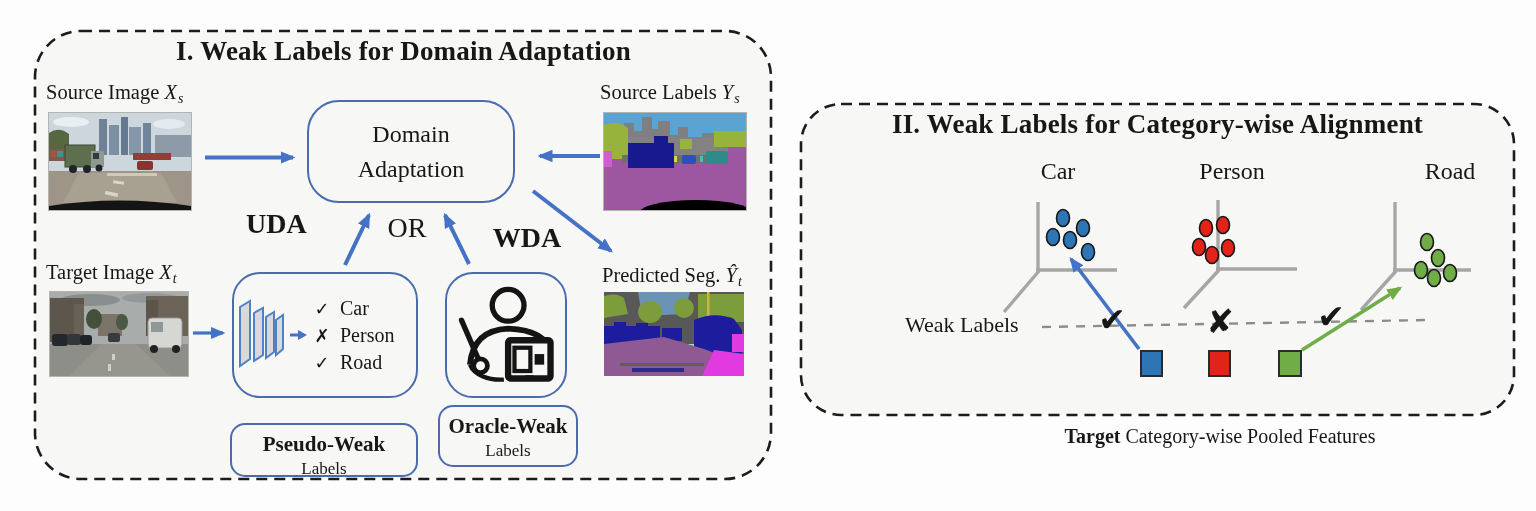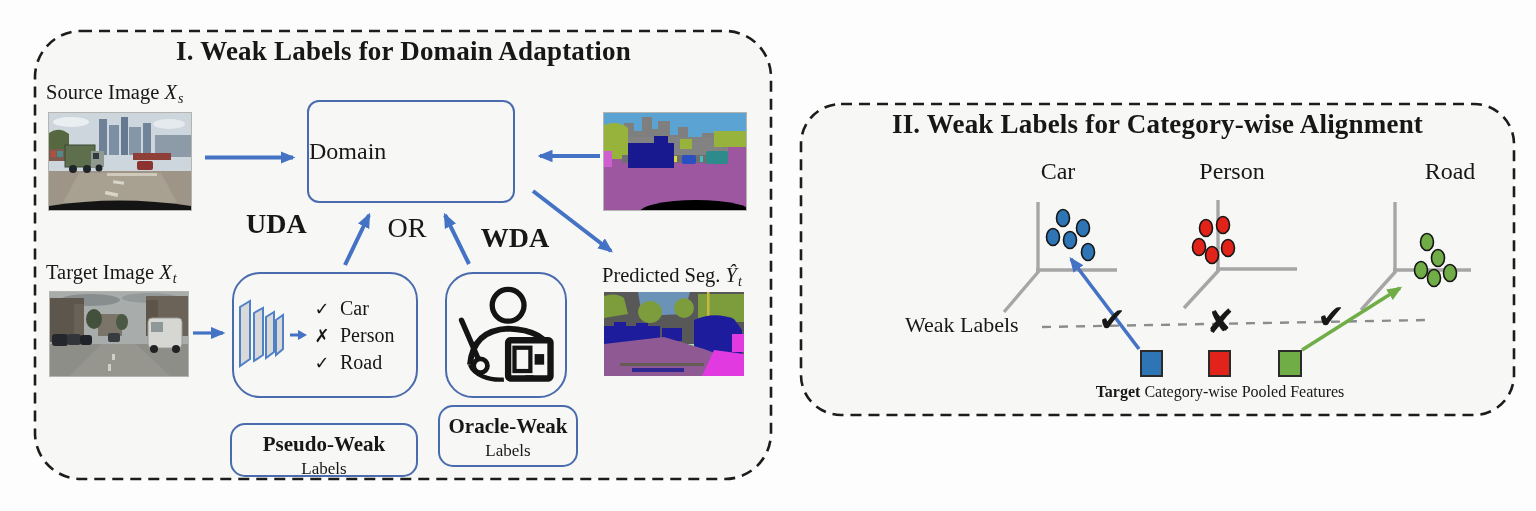--- a/index.html
+++ b/index.html
@@ -12,39 +12,39 @@
 
   .fig-title { font-weight:bold; font-size:27px; text-align:center; letter-spacing:.2px; }
   .img-label { font-size:20.5px; white-space:nowrap; }
   .math-var { font-style:italic; }
   .math-sub { font-size:0.68em; font-style:italic; vertical-align:-0.28em; margin-left:1px; }
 
   .blue-box {
     border:2px solid var(--box-border-blue,#4a6cae);
     background:transparent; box-sizing:border-box;
   }
-  .da-box { border-radius:12px; display:flex; align-items:center; }
+  .da-box { border-radius:32px; display:flex; align-items:center; justify-content:center; }
   .da-text { font-size:24px; line-height:1.42; text-align:center; }
   .big-label { font-weight:bold; font-size:28px; }
   .or-label { font-size:28px; }
   .round-box { border-radius:28px; }
   .label-box { border-radius:15px; text-align:center; padding-top:6px; box-sizing:border-box; }
   .label-box .l1 { font-weight:bold; font-size:21px; line-height:1.28; }
   .label-box .l2 { font-size:17px; line-height:1.28; }
 
   .cls-rows { display:flex; flex-direction:column; }
   .cls-row { display:flex; align-items:center; height:27px; }
   .cls-mark { width:24px; font-family:"DejaVu Sans", sans-serif; font-weight:bold; font-size:18px; text-align:center; }
   .cls-label { font-size:20px; padding-left:6px; }
 
   .cat-header { font-size:24px; text-align:center; width:90px; }
   .feat-label { font-size:21px; text-align:center; line-height:1.32; }
   .feat-label b, .tgt-label b { font-weight:bold; }
   .weak-label { font-size:22px; white-space:nowrap; }
-  .tgt-label { font-size:16px; text-align:center; }
+  .tgt-label { font-size:20px; text-align:center;margin-top:42px; }
 
   .p2mark {
     font-family:"DejaVu Sans", sans-serif; font-weight:bold; font-size:33px;
     transform:translate(-50%,-54%); line-height:1;
   }
   .sq { width:19px; height:23px; border:2px solid #2b2b2b; box-sizing:content-box; }
   .sq-car { background:var(--car-blue,#2e75b6); }
   .sq-person { background:var(--person-red,#e2231a); }
   .sq-road { background:var(--road-green,#70ad47); }
 
@@ -153,20 +153,23 @@
     <rect x="56" y="79" width="13" height="3.5" fill="#d8d4c8" transform="rotate(12 62 81)"></rect>
     <rect x="16" y="32" width="30" height="22" fill="#5d6f4c" stroke="#3c4a33"></rect>
     <rect x="42" y="38" width="13" height="16" fill="#8f998f"></rect>
     <rect x="44" y="40" width="6" height="6" fill="#2f3a40"></rect>
     <circle cx="24" cy="56" r="4" fill="#1f2428"></circle>
     <circle cx="38" cy="56" r="4" fill="#1f2428"></circle>
     <circle cx="50" cy="55" r="3.5" fill="#1f2428"></circle>
     <path d="M0,97 L0,93 Q70,82 142,93 L142,97 z" fill="#141414"></path>
   </svg>
 
+  <div class="abs img-label" style="left:600px; top:81px;">
+    <span>Source Labels </span><span class="math-var">Y</span><span class="math-sub">s</span>
+  </div>
 
   <svg class="abs thumb" style="left:603px; top:112px;" width="142" height="97" viewBox="0 0 142 97">
     <rect x="0" y="0" width="142" height="97" fill="#9c57a0"></rect>
     <rect x="0" y="0" width="142" height="30" fill="#5aa3d2"></rect>
     <path d="M20,26 V10 h10 v8 h8 V4 h10 v12 h6 V8 h12 v14 h8 v-8 h10 v16 h14 v-10 h12 v20 H20 z" fill="#7f7f7f"></path>
     <rect x="18" y="24" width="106" height="22" fill="#828282"></rect>
     <path d="M0,12 q14,-5 24,3 v31 H0 z" fill="#98b33c"></path>
     <rect x="110" y="18" width="32" height="16" fill="#98b33c"></rect>
     <rect x="76" y="26" width="12" height="10" fill="#98b33c"></rect>
     <rect x="18" y="42" width="106" height="8" fill="#6f6f6f"></rect>
@@ -175,26 +178,27 @@
     <rect x="0" y="38" width="8" height="16" fill="#cf5fcf"></rect>
     <path d="M24,30 h26 v-7 h14 v7 h6 v25 H24 z" fill="#18188f"></path>
     <rect x="78" y="42" width="14" height="9" rx="2" fill="#2a4fc0"></rect>
     <rect x="102" y="38" width="22" height="13" rx="2" fill="#2e8b8b"></rect>
     <ellipse cx="92" cy="101" rx="58" ry="14" fill="#000000"></ellipse>
   </svg>
 
   <div class="abs blue-box da-box" style="left:307px; top:100px; width:208px; height:103px;">
     <div class="da-text">
       <div>Domain</div>
+      <div>Adaptation</div>
     </div>
   </div>
 
   <div class="abs big-label" style="left:246px; top:208px; width:80px; ">UDA</div>
   <div class="abs or-label" style="left:377px; top:212px; width:60px; text-align:center;">OR</div>
-  <div class="abs big-label" style="left:475px; top:222px; width:80px; text-align:center;">WDA</div>
+  <div class="abs big-label" style="left:487px; top:222px; width:80px; text-align:center;">WDA</div>
 
   <div class="abs img-label" style="left:46px; top:261px;">
     <span>Target Image </span><span class="math-var">X</span><span class="math-sub">t</span>
   </div>
 
   <svg class="abs thumb" style="left:49px; top:291px;" width="138" height="84" viewBox="0 0 138 84">
     <rect x="0" y="0" width="138" height="84" fill="#a8acab"></rect>
     <ellipse cx="40" cy="8" rx="30" ry="6" fill="#888d8d"></ellipse>
     <ellipse cx="100" cy="6" rx="28" ry="5" fill="#939898"></ellipse>
     <path d="M0,6 h34 v44 H0 z" fill="#5d564c"></path>

